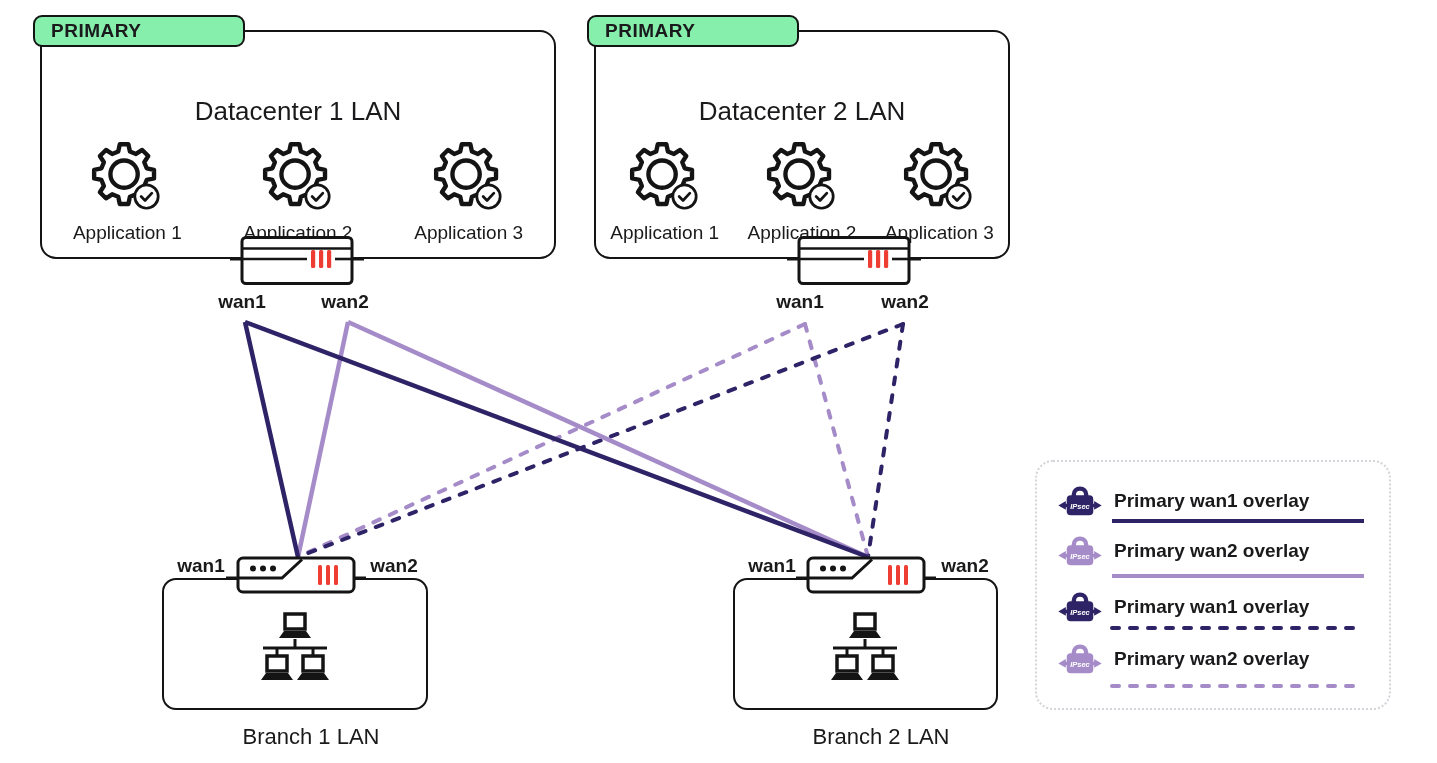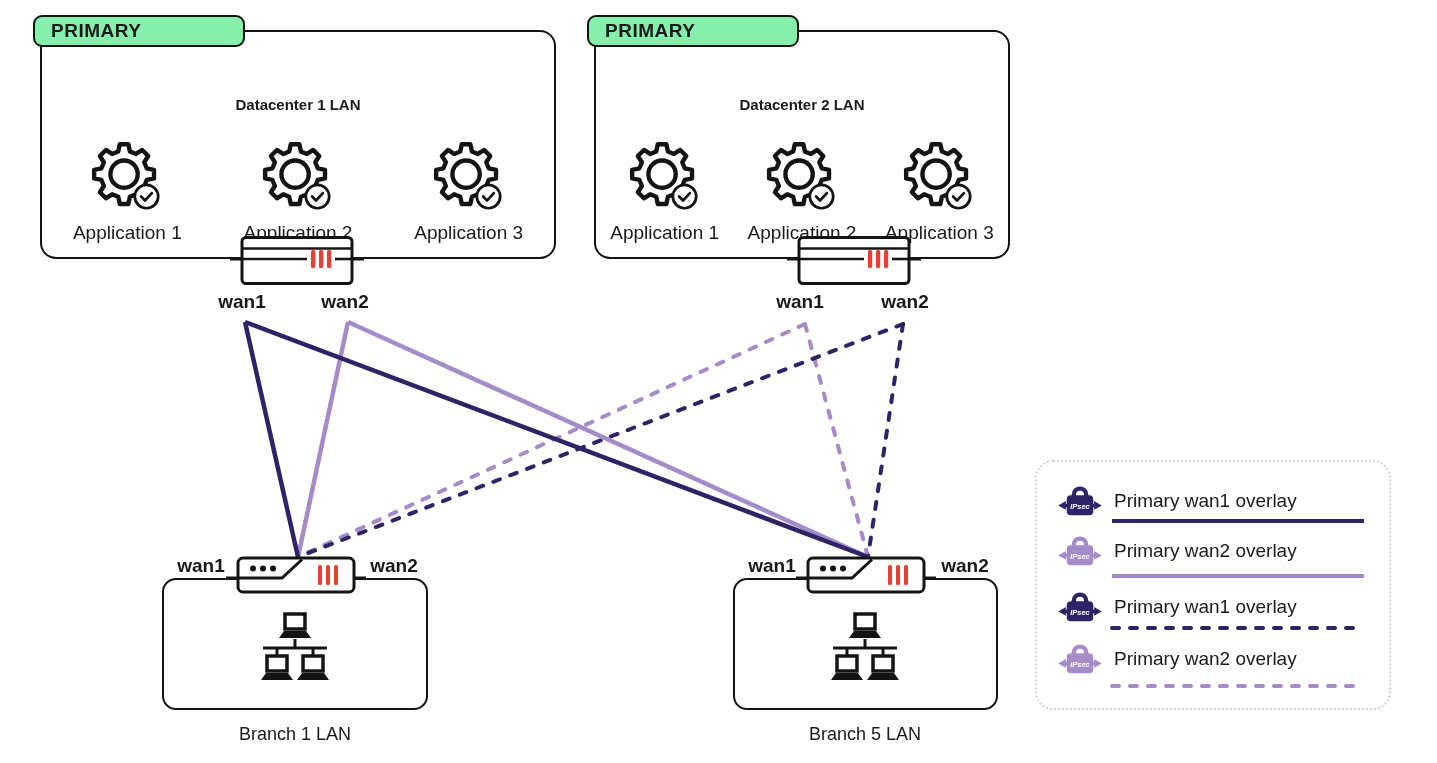--- a/index.html
+++ b/index.html
@@ -5,44 +5,44 @@
   * { margin:0; padding:0; box-sizing:border-box; }
   html,body { width:1437px; height:763px; background:#ffffff; overflow:hidden;
               font-family:"Liberation Sans", sans-serif; color:#1a1a1c; }
   #canvas { position:relative; width:1437px; height:763px; background:#fff; }
 
   .dc-box { position:absolute; border:2.5px solid #141414; border-radius:16px; background:#fff; z-index:1; }
   .dc-tab { position:absolute; border:2.5px solid #141414; border-radius:9px; background:#86efac; z-index:2;
             display:flex; align-items:center; padding-left:16px;
             font-size:19px; font-weight:600; letter-spacing:.5px; }
   .dc-title { position:absolute; width:100%; text-align:center; top:64px;
-              font-size:15px; font-weight:700; }
+              font-size:26px; font-weight:400; }
   .app-row { position:absolute; top:108px; left:0; width:100%;
              display:grid; grid-template-columns:1fr 1fr 1fr; }
   .app { display:flex; flex-direction:column; align-items:center; }
   .app-icon { width:78px; height:78px; }
   .app-label { margin-top:4px; font-size:19px; font-weight:500; }
 
   .wan-label { position:absolute; transform:translateX(-50%); font-size:19px; font-weight:700;
                white-space:nowrap; z-index:4; }
 
   .device { position:absolute; z-index:3; }
 
   .branch-box { position:absolute; border:2.5px solid #141414; border-radius:14px; background:#fff; z-index:1; }
   .lan-icon { position:absolute; z-index:2; }
-  .branch-title { position:absolute; transform:translateX(-50%); font-size:18px; font-weight:500;
-                  white-space:nowrap; z-index:2; }
+  .branch-title { position:absolute; transform:translateX(-50%); font-size:22px; font-weight:500;
+                  white-space:nowrap; z-index:2;margin-left:16px; }
 
   #net { position:absolute; left:0; top:0; z-index:2; pointer-events:none; }
 
   .legend { position:absolute; left:1035px; top:460px; width:356px; height:250px;
             border:2px dotted #d4d4da; border-radius:18px; background:#fff; z-index:4; }
   .legend-item { position:absolute; left:0; width:100%; height:0; }
   .lock-slot { position:absolute; left:20px; top:-18px; width:46px; height:36px; }
-  .legend-label { position:absolute; left:77px; top:-11px; font-size:19px; font-weight:400;
+  .legend-label { position:absolute; left:77px; top:-11px; font-size:19px; font-weight:700;
                   white-space:nowrap; }
   .line-slot { position:absolute; left:72px; width:258px; height:8px; }
 </style>
 </head>
 <body>
 
 <div id="canvas">
 
   <div class="dc-box" style="left:40px; top:30px; width:516px; height:229px;">
     <div class="dc-title">Datacenter 1 LAN</div>
@@ -202,21 +202,21 @@
     <circle cx="27" cy="12.5" r="3" fill="#141414"></circle>
     <circle cx="37" cy="12.5" r="3" fill="#141414"></circle>
     <circle cx="47" cy="12.5" r="3" fill="#141414"></circle>
     <path d="M12 22 H56 L76 3.5" fill="none" stroke="#141414" stroke-width="3"></path>
     <rect x="92" y="9" width="4" height="20" rx="1.5" fill="#ee3e33"></rect>
     <rect x="100" y="9" width="4" height="20" rx="1.5" fill="#ee3e33"></rect>
     <rect x="108" y="9" width="4" height="20" rx="1.5" fill="#ee3e33"></rect>
   </svg></span>
   <div class="wan-label" style="left:772px; top:555px;">wan1</div>
   <div class="wan-label" style="left:965px; top:555px;">wan2</div>
-  <div class="branch-title" style="left:865px; top:724px;">Branch 5 LAN</div>
+  <div class="branch-title" style="left:865px; top:724px;">Branch 2 LAN</div>
 
   <div class="legend">
     <div class="legend-item" style="top:39px;">
       <span class="lock-slot"><svg viewBox="0 0 52 40" width="46" height="36">
     <path d="M1.5 25 L10 20 V23 H42 V20 L50.5 25 L42 30 V27 H10 V30 Z" fill="#2e2366"></path>
     <circle cx="26" cy="13" r="7" fill="none" stroke="#2e2366" stroke-width="5"></circle>
     <rect x="11" y="13.5" width="30" height="22.5" rx="4.5" fill="#2e2366"></rect>
     <text x="26" y="29" text-anchor="middle" font-size="8.5" font-weight="bold" font-style="italic" fill="#ffffff" font-family="Liberation Sans, sans-serif">IPsec</text>
   </svg></span>
       <span class="legend-label">Primary wan1 overlay</span>

